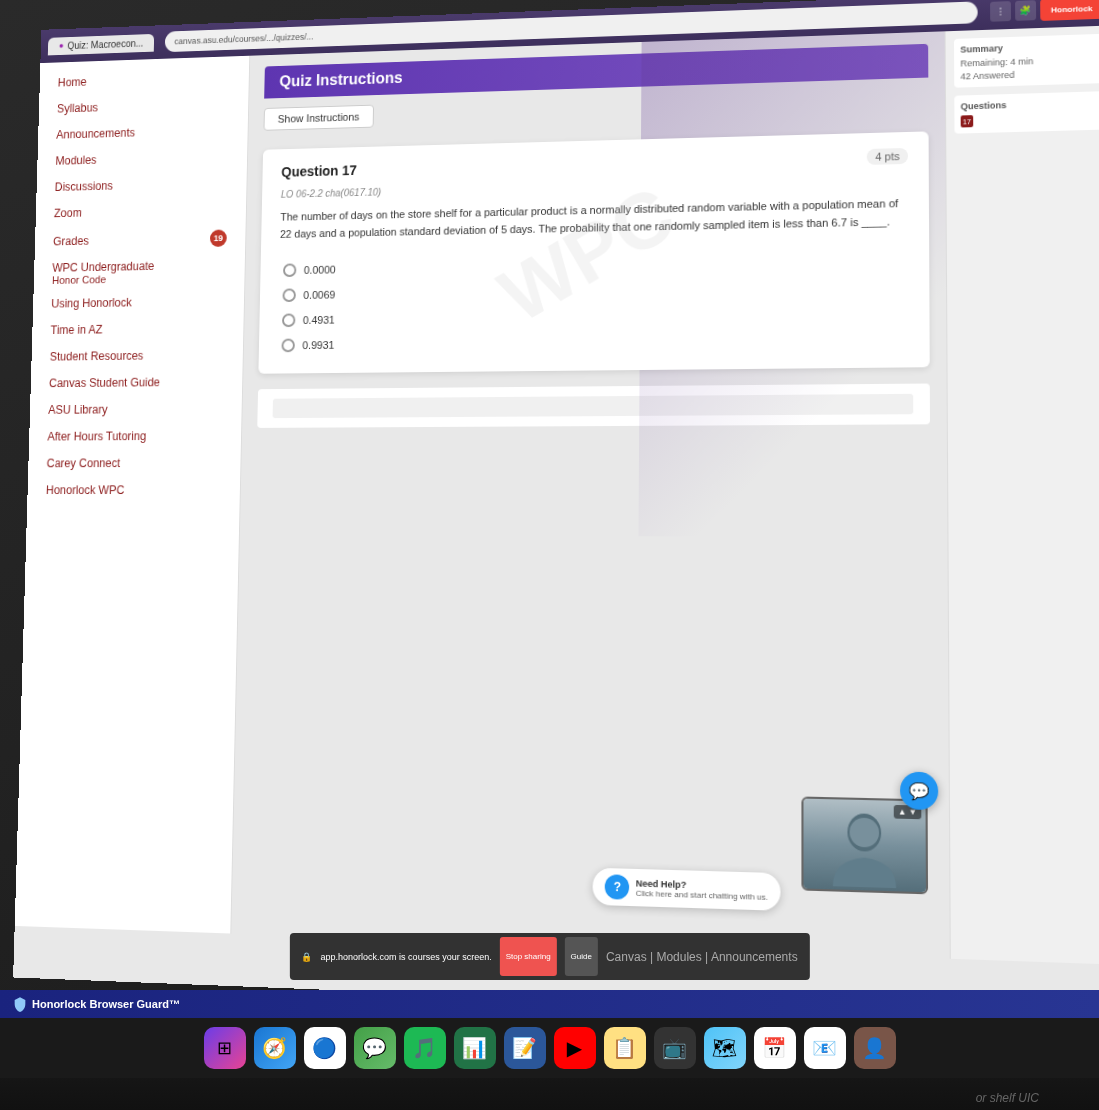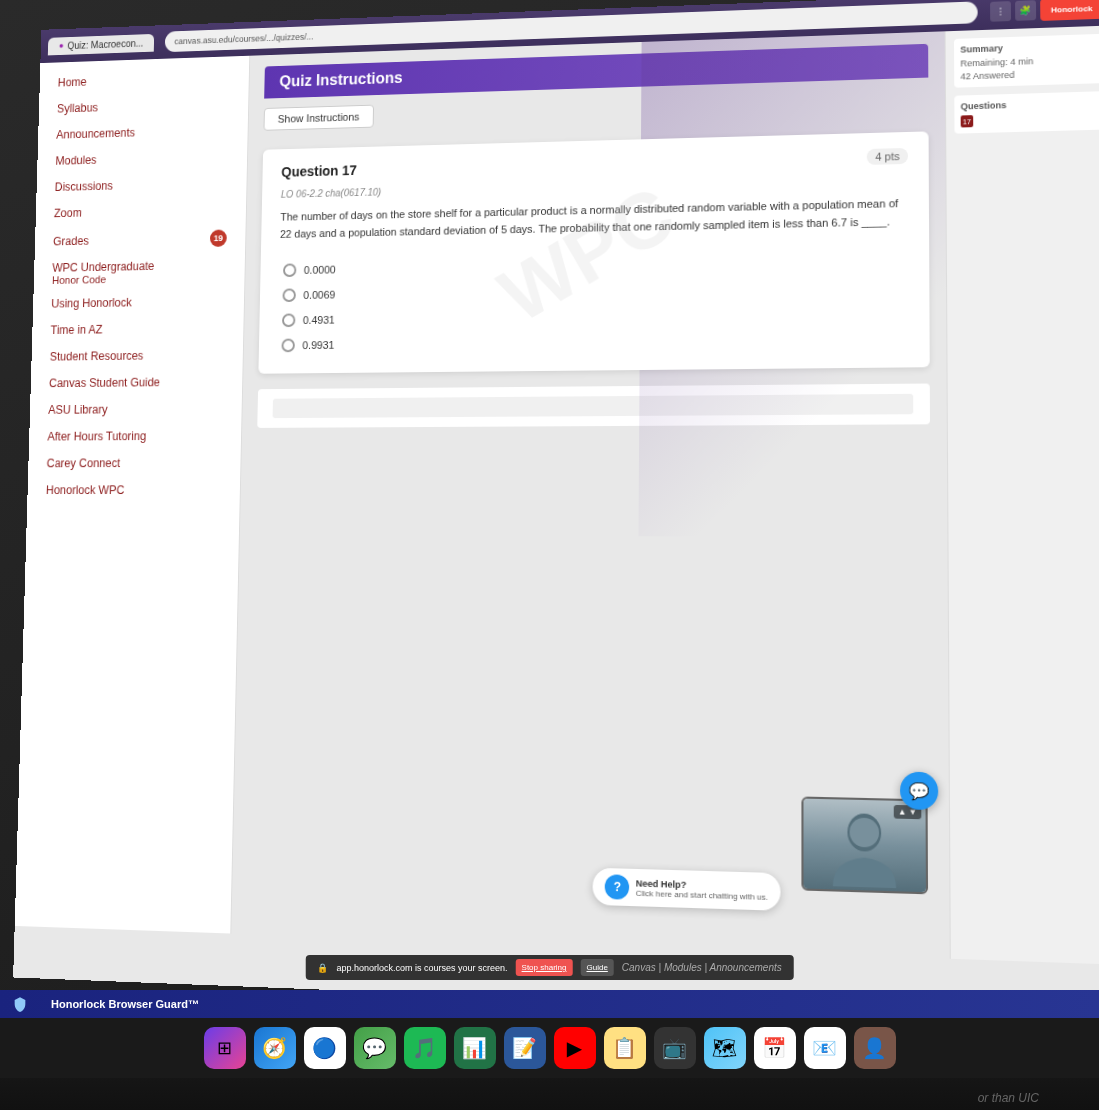--- a/index.html
+++ b/index.html
@@ -93,21 +93,21 @@
     }
 
     
     .honorlock-banner {
       width: 100%;
       height: 28px;
       background: linear-gradient(90deg, #1a237e 0%, #283593 100%);
       display: flex;
       align-items: center;
       padding: 0 12px;
-      gap: 23px;
+      gap: 4px;
     }
 
     .honorlock-shield {
       width: 16px;
       height: 16px;
       color: #90caf9;
     }
 
     .honorlock-text {
       color: white;
@@ -442,24 +442,23 @@
       align-items: center;
       gap: 8px;
       z-index: 100;
     }
 
     .sharing-stop-btn {
       background: #ef5350;
       color: white;
       border: none;
       border-radius: 3px;
-      padding: 4px 6px;
+      padding: 15px 6px;
       font-size: 8px;
       cursor: pointer;
-      text-decoration: underline;
     }
 
     .blue-circle-btn {
       position: absolute;
       bottom: 140px;
       right: 10px;
       width: 36px;
       height: 36px;
       background: #2196f3;
       border-radius: 50%;
@@ -666,21 +665,21 @@
 
     </div>
 
   </div>
 
   <div class="sharing-notice">
     <span>🔒</span>
     <span>app.honorlock.com is courses your screen.</span>
     <button class="sharing-stop-btn">Stop sharing</button>
     <button class="sharing-stop-btn" style="background:#555;">Guide</button>
-    <span style="font-size:10px;color:#aaa;font-style:italic;">Canvas | Modules | Announcements</span>
+    <span style="font-size:12px;color:#aaa;">Canvas | Modules | Announcements</span>
   </div>
 
   <div class="macbook-label">MacBook Pro</div>
 
   <div class="taskbar">
 
     <div class="honorlock-banner">
       <svg class="honorlock-shield" viewBox="0 0 24 24">
         <path fill="#90caf9" d="M12 2L4 6v6c0 5.5 3.5 10.7 8 12 4.5-1.3 8-6.5 8-12V6l-8-4z"></path>
       </svg>
@@ -740,15 +739,15 @@
       <div class="dock-icon" style="background:#fff;">
         <span>📧</span>
       </div>
 
       <div class="dock-icon" style="background:#795548;border-radius:10px;">
         <span>👤</span>
       </div>
     </div>
   </div>
 
-  <div class="keyboard-hint" style="bottom:5px;right:60px;color:#666;font-size:12px;position:absolute;">or than UIC</div>
+  <div class="keyboard-hint" style="bottom:5px;right:60px;color:#666;font-size:12px;position:absolute;">or shelf UIC</div>
 
 </div>
 
 </body></html>

